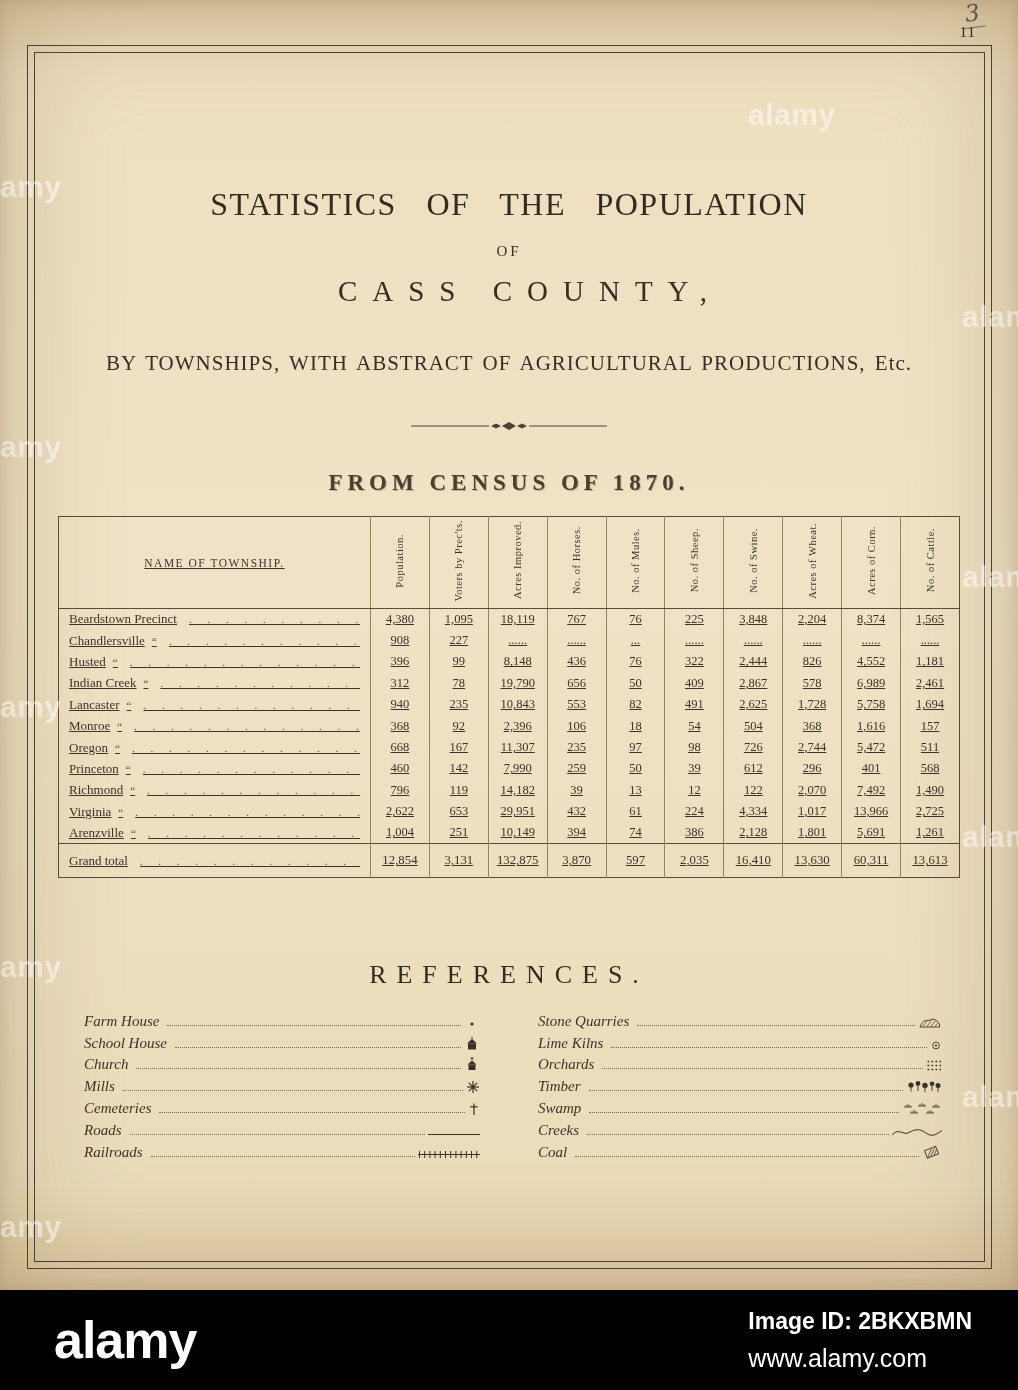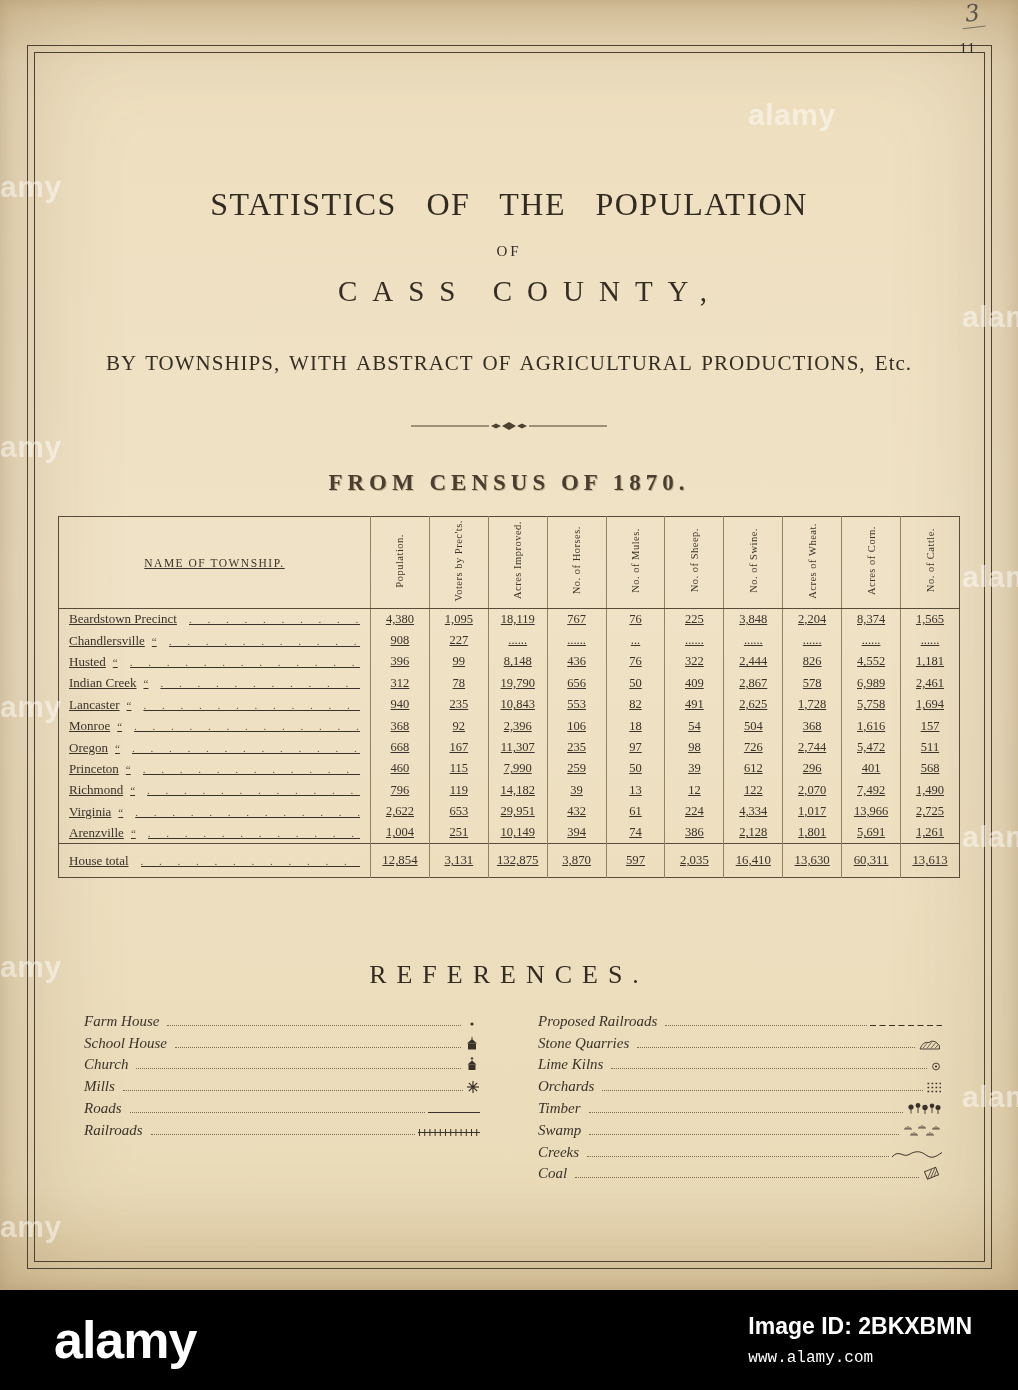--- a/index.html
+++ b/index.html
@@ -13,21 +13,21 @@
     box-shadow: inset 0 0 120px rgba(118,88,48,.33), inset 0 0 16px rgba(118,88,48,.20);
     color:#352e25; }
 
   .frame { position:absolute; border:1.4px solid #4d4133; }
   #frame-outer { left:27px; top:45px; right:26px; bottom:21px; }
   #frame-inner { left:34px; top:52px; right:33px; bottom:28px; border-width:1px; }
 
   #handwritten-mark { position:absolute; right:34px; top:0px; font-family:"DejaVu Serif",serif;
     font-style:italic; font-size:23px; color:#5b564d; transform:rotate(-7deg);
     border-bottom:1.5px solid rgba(91,86,77,.75); padding:0 4px 1px 4px; }
-  #page-number { position:absolute; right:42px; top:40px; font-size:15px; letter-spacing:1px; }
+  #page-number { position:absolute; right:42px; top:24px; font-size:15px; letter-spacing:1px; }
 
   
   .centered { position:absolute; left:0; width:100%; text-align:center; }
   #title-line1 { top:186px; font-size:32px; letter-spacing:1.5px; word-spacing:20px; color:#322b22; }
   #title-line2 { top:243px; font-size:15px; letter-spacing:3px; }
   #title-line3 { top:275px; font-size:29px; letter-spacing:15px;padding-left:42px; }
   #subtitle   { top:351px; font-size:21px; letter-spacing:1px; word-spacing:3px; }
   #divider    { top:418px; }
   #census-heading { top:470px; font-size:23px; font-weight:bold; letter-spacing:5px; color:#493e2f;
     text-shadow:1px 1px 0 rgba(90,70,40,.30); }
@@ -67,21 +67,21 @@
 
   
   .wm { position:absolute; color:rgba(255,255,255,.48); font-family:"Liberation Sans",sans-serif;
     font-weight:bold; font-size:30px; letter-spacing:.5px; pointer-events:none; z-index:5; }
   #alamy-bar { position:absolute; left:0; bottom:0; width:1018px; height:100px; background:#000;
     color:#fff; display:flex; align-items:center; justify-content:space-between;
     padding:0 46px 0 54px; font-family:"Liberation Sans",sans-serif; z-index:6; }
   #alamy-logo { font-size:52px; font-weight:bold; letter-spacing:-1px; }
   #alamy-meta { display:flex; flex-direction:column; gap:9px; }
   #alamy-meta .id { font-size:23px; font-weight:bold; }
-  #alamy-meta .url { font-size:16px;font-family:Liberation Mono, monospace; }
+  #alamy-meta .url { font-size:25px; }
 </style>
 </head>
 <body>
 
 <div id="stage">
   <div id="paper">
     <div id="frame-outer" class="frame"></div>
     <div id="frame-inner" class="frame"></div>
 
     <div id="handwritten-mark">3</div>
@@ -260,21 +260,21 @@
             </tr>
             <tr>
               <td class="name-cell">
                 <span class="name-inner">
                   <span class="tname">Princeton</span>
                   <span class="ditto">“</span>
                   <span class="dots">. . . . . . . . . . . . . . . . . . . . . . . . . .</span>
                 </span>
               </td>
               <td class="val">460</td>
-              <td class="val">115</td>
+              <td class="val">142</td>
               <td class="val">7,990</td>
               <td class="val">259</td>
               <td class="val">50</td>
               <td class="val">39</td>
               <td class="val">612</td>
               <td class="val">296</td>
               <td class="val">401</td>
               <td class="val">568</td>
             </tr>
             <tr>
@@ -332,21 +332,21 @@
               <td class="val">2,128</td>
               <td class="val">1,801</td>
               <td class="val">5,691</td>
               <td class="val">1,261</td>
             </tr>
           </tbody>
         <tfoot>
           <tr id="total-row">
               <td class="name-cell">
                 <span class="name-inner">
-                  <span class="tname">House total</span>
+                  <span class="tname">Grand total</span>
                   <span class="dots">. . . . . . . . . . . . . . . . . . . . . . . . . .</span>
                 </span>
               </td>
               <td class="val">12,854</td>
               <td class="val">3,131</td>
               <td class="val">132,875</td>
               <td class="val">3,870</td>
               <td class="val">597</td>
               <td class="val">2,035</td>
               <td class="val">16,410</td>
@@ -402,49 +402,50 @@
                   <line x1="7" y1="1" x2="7" y2="13"></line>
                   <line x1="1" y1="7" x2="13" y2="7"></line>
                   <line x1="2.8" y1="2.8" x2="11.2" y2="11.2"></line>
                   <line x1="11.2" y1="2.8" x2="2.8" y2="11.2"></line>
                 </g>
                 <circle cx="7" cy="7" r="1.7" fill="#3a322a"></circle>
               </svg>
             </span>
           </div>
           <div class="ref-item">
+            <span class="ref-label">Cemeteries</span>
+            <span class="ref-leader"></span>
+            <span class="ref-icon">
+              <svg width="12" height="14" viewBox="0 0 12 14">
+                <line x1="6" y1="1.5" x2="6" y2="13" stroke="#3a322a" stroke-width="1.2"></line>
+                <line x1="2.2" y1="4.8" x2="9.8" y2="4.8" stroke="#3a322a" stroke-width="1.2"></line>
+              </svg>
+            </span>
+          </div>
+          <div class="ref-item">
             <span class="ref-label">Roads</span>
             <span class="ref-leader"></span>
             <span class="ref-icon">
               <svg width="52" height="8" viewBox="0 0 52 8">
                 <line x1="0" y1="4.5" x2="52" y2="4.5" stroke="#3a322a" stroke-width="1"></line>
               </svg>
             </span>
           </div>
           <div class="ref-item">
             <span class="ref-label">Railroads</span>
             <span class="ref-leader"></span>
             <span class="ref-icon">
               <svg width="62" height="11" viewBox="0 0 62 11">
                 <line x1="0" y1="5.5" x2="62" y2="5.5" stroke="#3a322a" stroke-width="1"></line>
                 <line x1="1" y1="5.5" x2="62" y2="5.5" stroke="#3a322a" stroke-width="7" stroke-dasharray="1 4.2"></line>
               </svg>
             </span>
           </div>
         </div>
       <div id="ref-right" class="ref-col">
-          <div class="ref-item">
-            <span class="ref-label">Proposed Railroads</span>
-            <span class="ref-leader"></span>
-            <span class="ref-icon">
-              <svg width="72" height="8" viewBox="0 0 72 8">
-                <line x1="0" y1="4.5" x2="72" y2="4.5" stroke="#3a322a" stroke-width="1.2" stroke-dasharray="6 3.5"></line>
-              </svg>
-            </span>
-          </div>
           <div class="ref-item">
             <span class="ref-label">Stone Quarries</span>
             <span class="ref-leader"></span>
             <span class="ref-icon">
               <svg width="24" height="13" viewBox="0 0 24 13">
                 <path d="M2 11 Q5 3 11 4.5 Q15 1.5 19 5 Q22.5 7.5 21.5 11 Z" fill="none" stroke="#3a322a" stroke-width="0.9"></path>
                 <g stroke="#3a322a" stroke-width="0.7">
                   <line x1="5" y1="10.3" x2="9" y2="5.2"></line>
                   <line x1="9" y1="10.3" x2="13.5" y2="4.4"></line>
                   <line x1="13" y1="10.3" x2="17.5" y2="4.8"></line>

